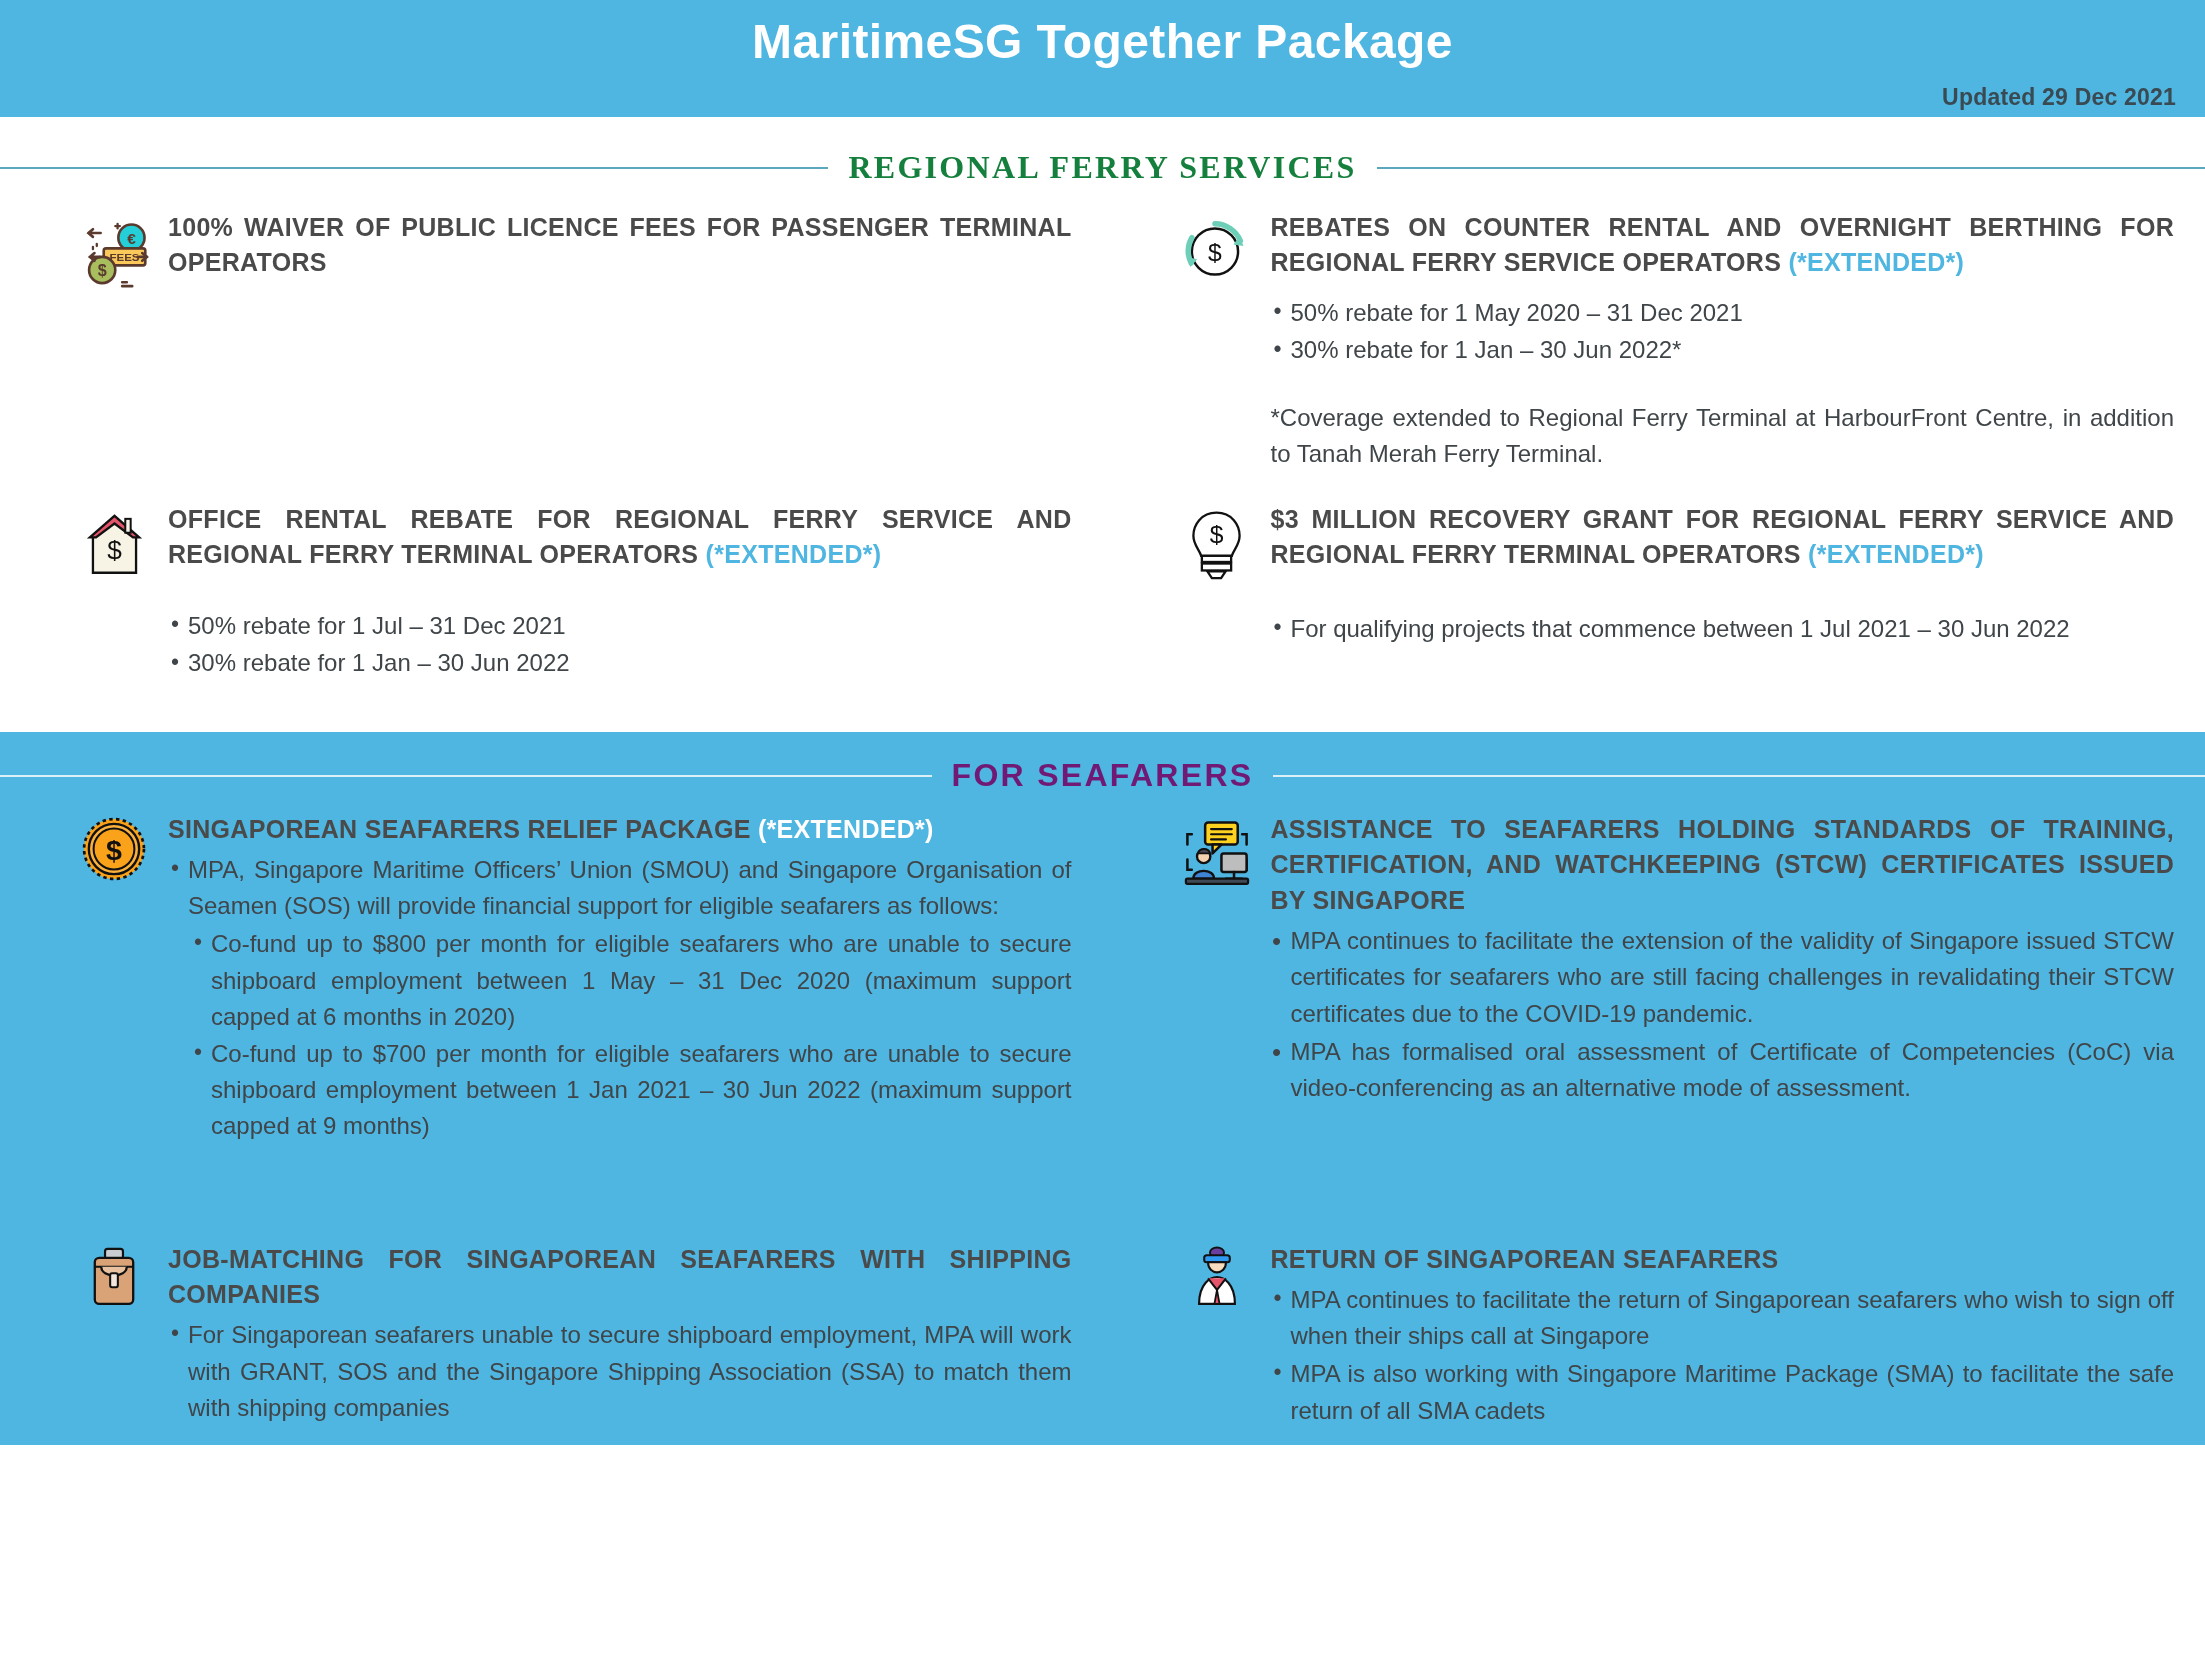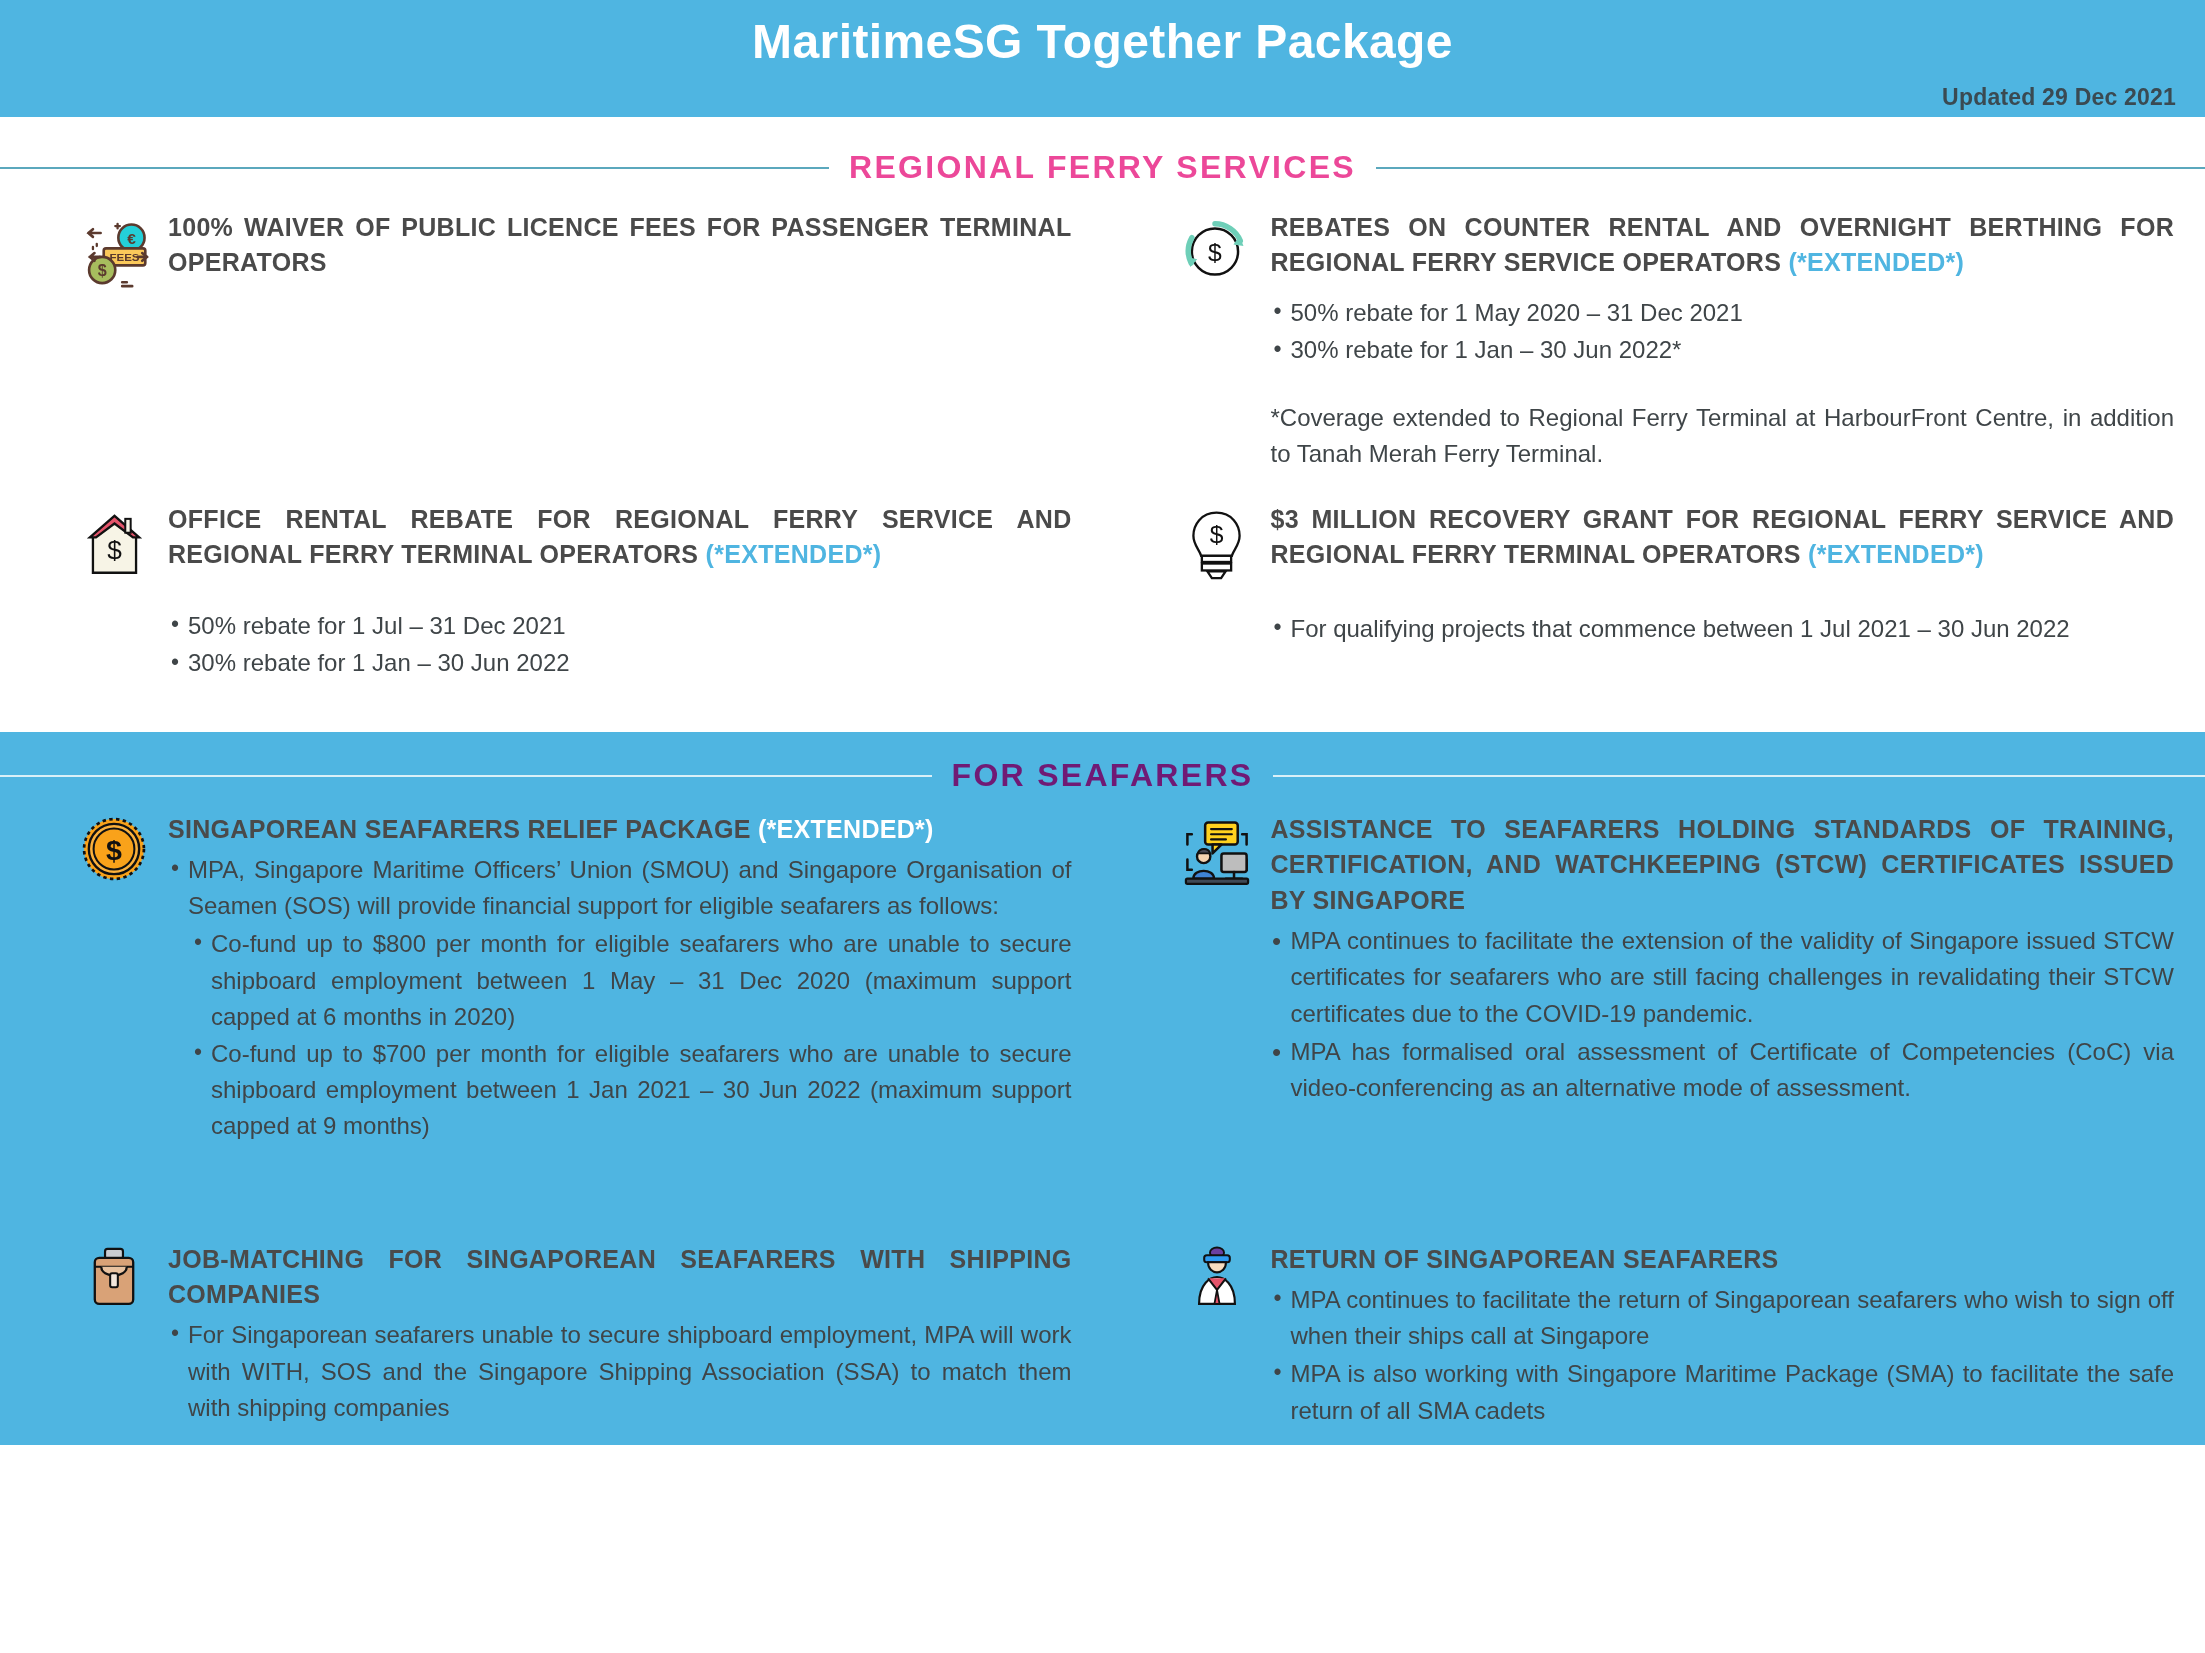--- a/index.html
+++ b/index.html
@@ -56,21 +56,21 @@
   .section-head .rule.left  { left: 0; }
   .section-head .rule.right { right: 0; }
   .section-title {
     position: relative;
     z-index: 2;
     padding: 0 20px;
     font-size: 32px;
     font-weight: bold;
     letter-spacing: 2.3px;
   }
-  .section-head.light .section-title { color: #ec4899; background:#fff; }
+  .section-head.light .section-title { color: #15803d; background:#fff;font-family:Liberation Serif, serif; }
   .section-head.dark  .section-title { color: #701a75; background:#4fb5e1; }
 
   
   .grid {
     display: grid;
     grid-template-columns: 1fr 1fr;
     column-gap: 0px;
   }
   .card {
     display: flex;
@@ -327,21 +327,21 @@
             <rect x="36" y="6" width="28" height="16" rx="4" fill="#c9ccd1" stroke="#111" stroke-width="3.4"></rect>
             <rect x="20" y="20" width="60" height="72" rx="7" fill="#d9a277" stroke="#111" stroke-width="3.6"></rect>
             <path d="M20 34 L80 34" stroke="#111" stroke-width="3.4"></path>
             <path d="M30 34 C30 52 70 52 70 34" fill="#e8c2a0" stroke="#111" stroke-width="3.4"></path>
             <rect x="44" y="44" width="12" height="22" rx="3" fill="#f2e6dc" stroke="#111" stroke-width="3.2"></rect>
           </svg>
         </div>
         <div class="body">
           <div class="card-title"><span>JOB-MATCHING FOR SINGAPOREAN SEAFARERS WITH SHIPPING COMPANIES</span><span class="ext"></span></div>
           <ul class="bullets tight">
-            <li>For Singaporean seafarers unable to secure shipboard employment, MPA will work with WITH, SOS and the Singapore Shipping Association (SSA) to match them with shipping companies</li>
+            <li>For Singaporean seafarers unable to secure shipboard employment, MPA will work with GRANT, SOS and the Singapore Shipping Association (SSA) to match them with shipping companies</li>
           </ul>
         </div>
       </div>
 
       <div class="card" style="min-height:177px;">
         <div class="icon-wrap">
           <svg width="64" height="64" viewBox="0 0 100 100">
             <ellipse cx="50" cy="12" rx="11" ry="8" fill="#6b3fa0" stroke="#111" stroke-width="3"></ellipse>
             <rect x="30" y="16" width="40" height="11" rx="4" fill="#2e9bf0" stroke="#111" stroke-width="3.2"></rect>
             <path d="M36 27 C36 48 64 48 64 27 Z" fill="#f7ddc0" stroke="#111" stroke-width="3.2"></path>

